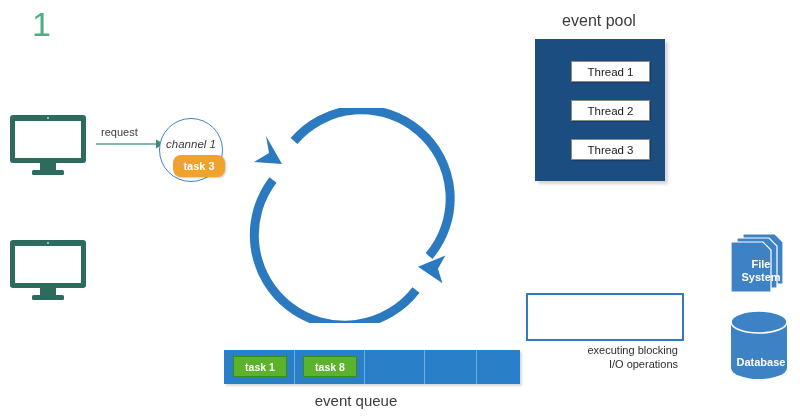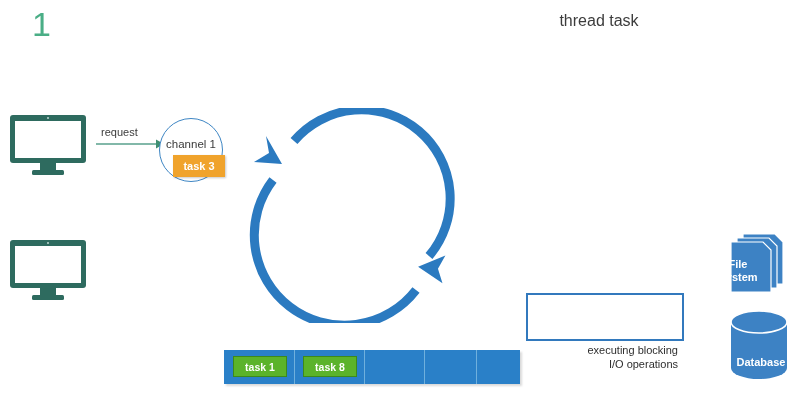--- a/index.html
+++ b/index.html
@@ -49,33 +49,35 @@
     border: 1.4px solid #3e86c4;
     border-radius: 50%;
     background: #ffffff;
     box-sizing: border-box;
   }
   #channel-label {
     left: 159px; top: 138px;
     width: 64px;
     text-align: center;
     font-size: 11.5px;
+    font-style: italic;
     color: #3b3b3b;
   }
   #task3-badge {
     left: 173px; top: 155px;
     width: 52px; height: 22px;
     background: #f0a32c;
     color: #ffffff;
     font-size: 11px;
     font-weight: bold;
     display: flex;
     align-items: center;
     justify-content: center;
     box-shadow: 1px 1px 2px rgba(0,0,0,0.22);
+    border-radius: 8px;
   }
 
   
   #event-loop-svg { left: 248px; top: 108px; }
   #event-loop-text {
     left: 278px; top: 200px;
     width: 165px;
     text-align: center;
     font-size: 16px;
     color: #3c3c3c;
@@ -170,21 +172,21 @@
   .fs-label {
     position: absolute;
     width: 56px;
     text-align: center;
     color: #ffffff;
     font-size: 11px;
     font-weight: bold;
     line-height: 13px;
     pointer-events: none;
   }
-  #file-system-label { left: 692px; top: 258px; padding-left: 18px; }
+  #file-system-label { left: 733px; top: 258px; }
   #database-label { left: 733px; top: 356px; }
 </style>
 </head>
 <body>
 
 <div id="canvas">
 
   <div class="abs" id="step-number">1</div>
 
   <div class="abs monitor" id="monitor-1">
@@ -221,36 +223,42 @@
 
     <path d="M 46 33 A 88 88 0 0 1 181 148" fill="none" stroke="#2b7ac0" stroke-width="9" stroke-linecap="butt"></path>
 
     <polygon points="196,174 170,160 196,146 190,160" fill="#2b7ac0" transform="rotate(6 183 160)"></polygon>
 
     <path d="M 168 182 A 88 88 0 0 1 25 72" fill="none" stroke="#2b7ac0" stroke-width="9" stroke-linecap="butt"></path>
 
     <polygon points="18,28 34,56 6,54 21,45" fill="#2b7ac0"></polygon>
   </svg>
 
-  <div class="abs" id="thread-pool-title">thread task</div>
+  <div class="abs" id="thread-pool-title">event pool</div>
+  <div class="abs" id="thread-pool-box">
+    <div class="thread-chip" style="top:22px;">Thread 1</div>
+    <div class="thread-chip" style="top:61px;">Thread 2</div>
+    <div class="thread-chip" style="top:100px;">Thread 3</div>
+  </div>
 
   <div class="abs" id="blocking-io-box"></div>
   <div class="abs" id="blocking-io-text">
     <span>executing blocking</span><br>
     <span>I/O operations</span>
   </div>
 
   <div class="abs" id="event-queue-box">
     <div class="queue-divider" style="left:70px;"></div>
     <div class="queue-divider" style="left:140px;"></div>
     <div class="queue-divider" style="left:200px;"></div>
     <div class="queue-divider" style="left:252px;"></div>
     <div class="queue-task" style="left:9px;">task 1</div>
     <div class="queue-task" style="left:79px;">task 8</div>
   </div>
+  <div class="abs" id="event-queue-label">event queue</div>
 
   <svg class="abs" id="file-system-icon" width="62" height="62" viewBox="0 0 62 62">
     <polygon points="16,2 48,2 56,10 56,52 16,52" fill="#3d82c4" stroke="#ffffff" stroke-width="1.2"></polygon>
     <polygon points="10,6 42,6 50,14 50,56 10,56" fill="#3d82c4" stroke="#ffffff" stroke-width="1.2"></polygon>
     <polygon points="4,10 36,10 44,18 44,60 4,60" fill="#3d82c4" stroke="#ffffff" stroke-width="1.2"></polygon>
   </svg>
   <div class="fs-label" id="file-system-label">
     <span>File</span><br>
     <span>System</span>
   </div>

